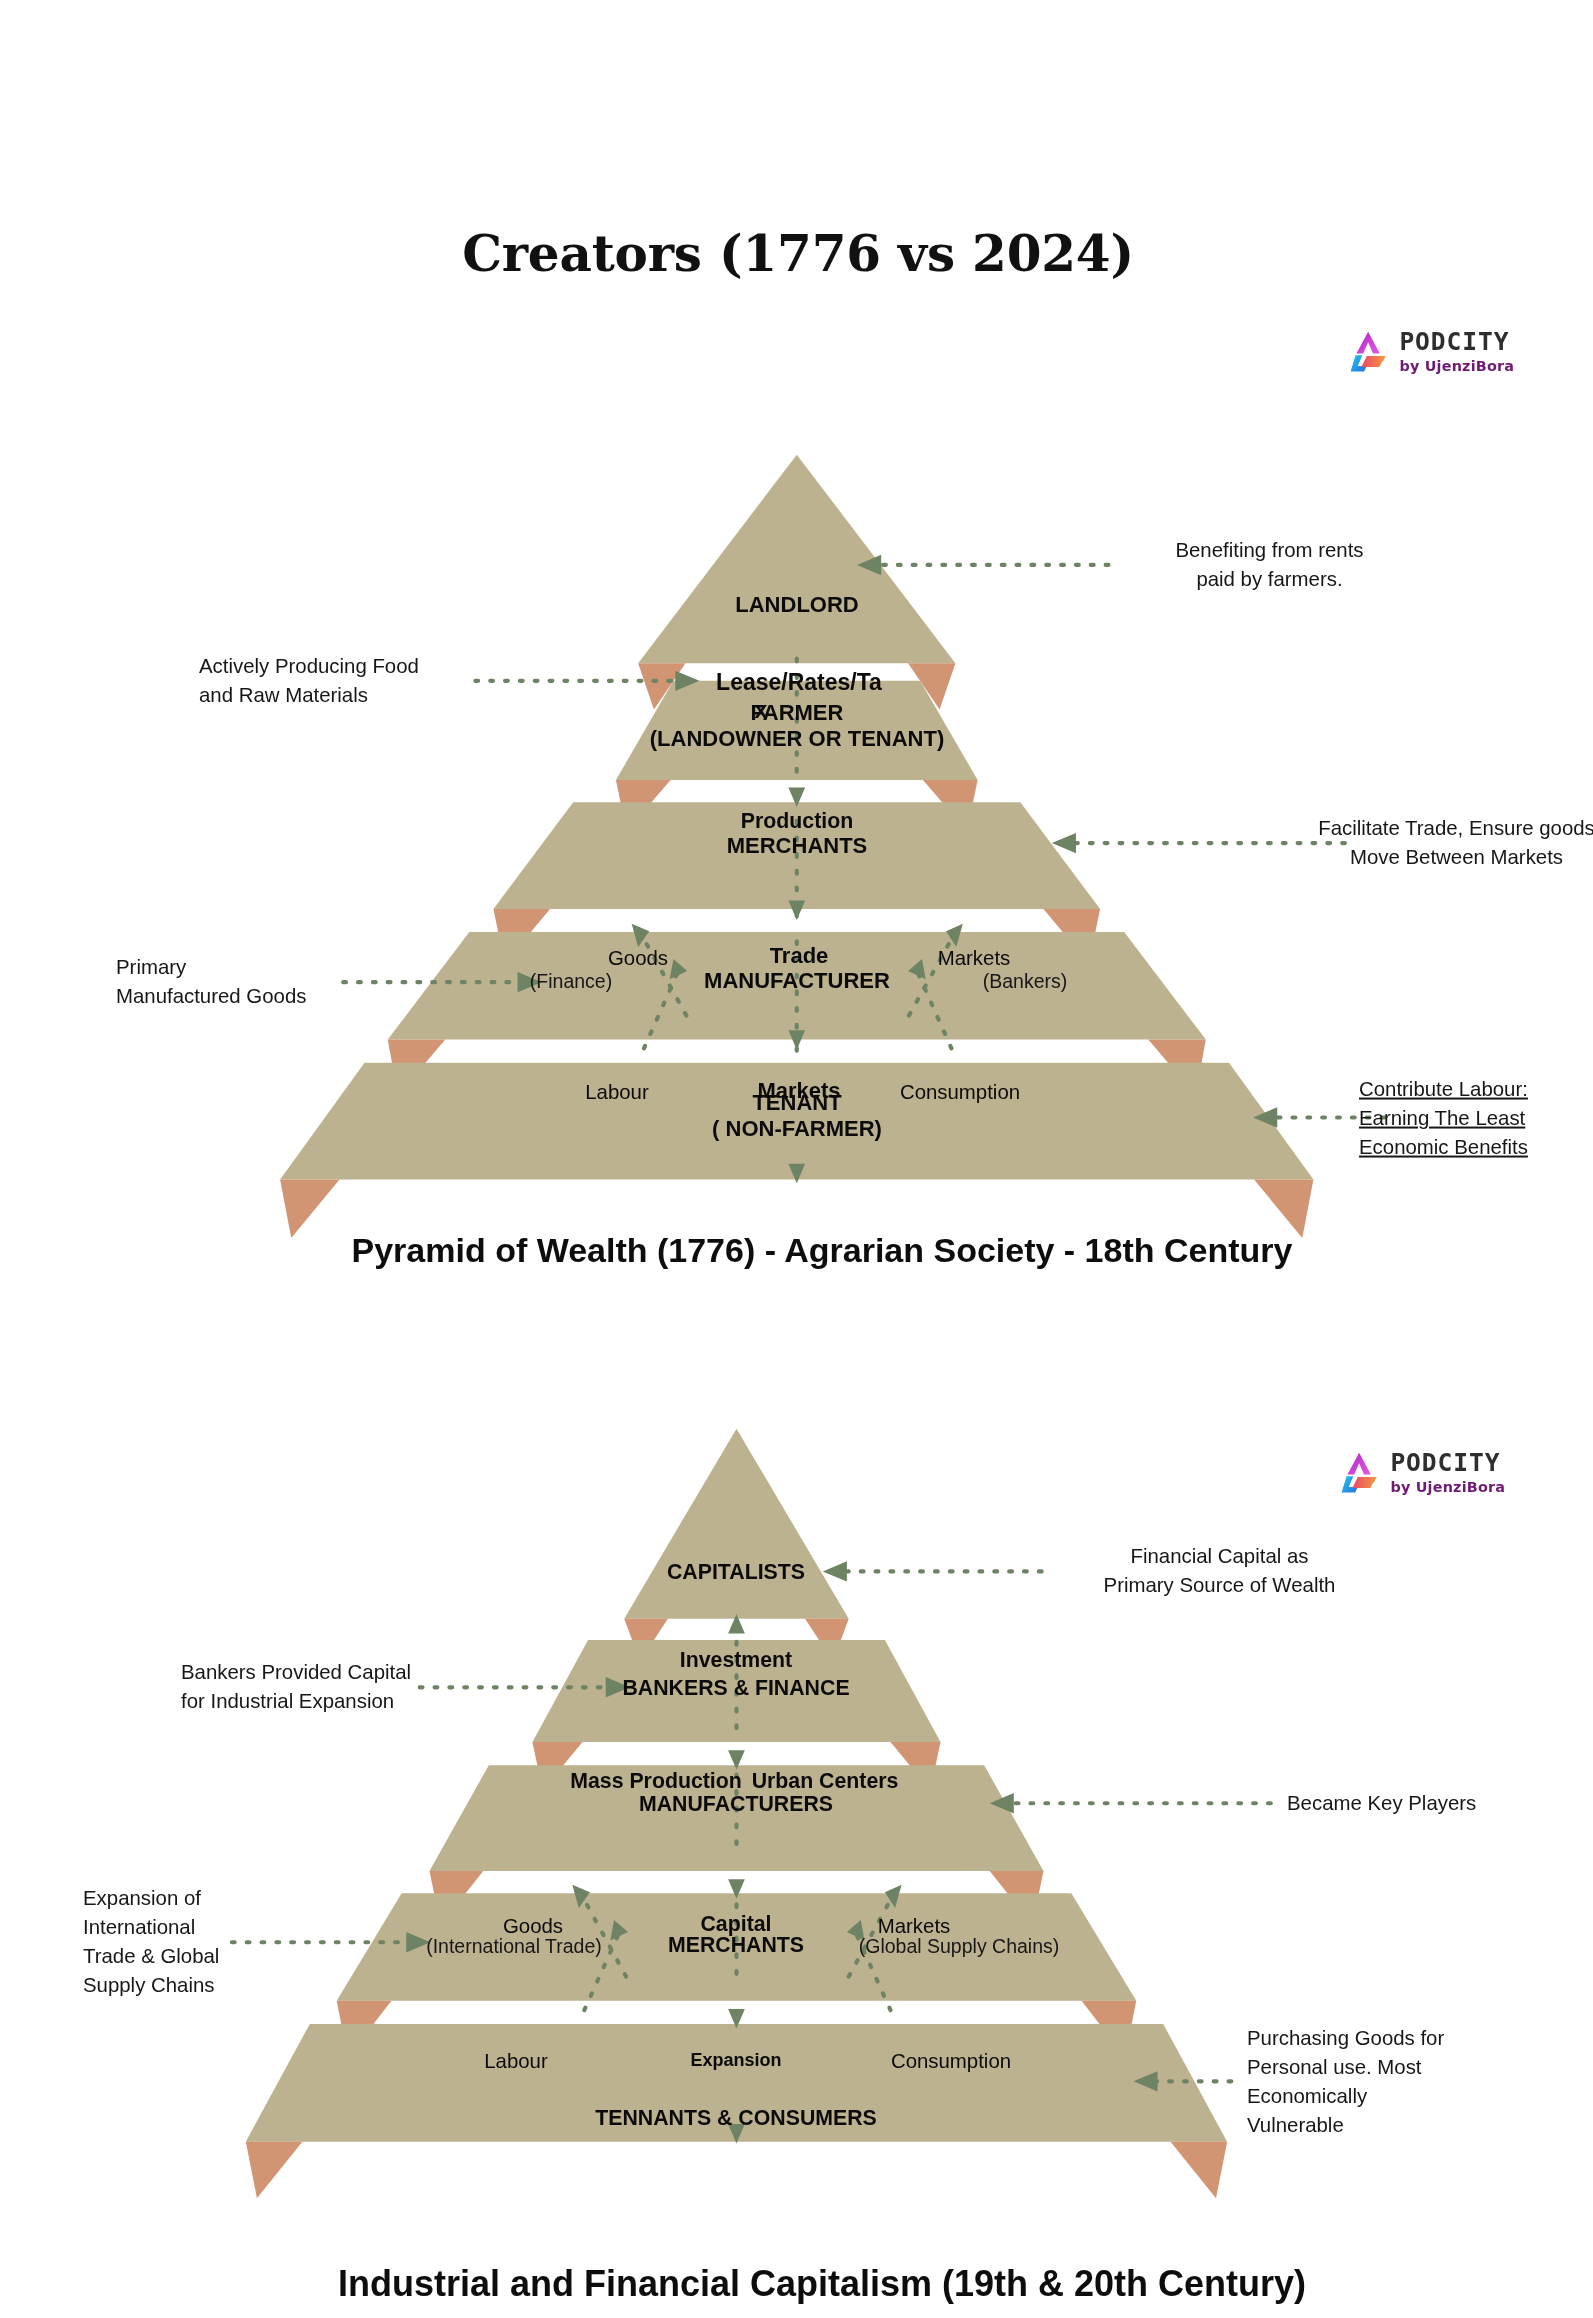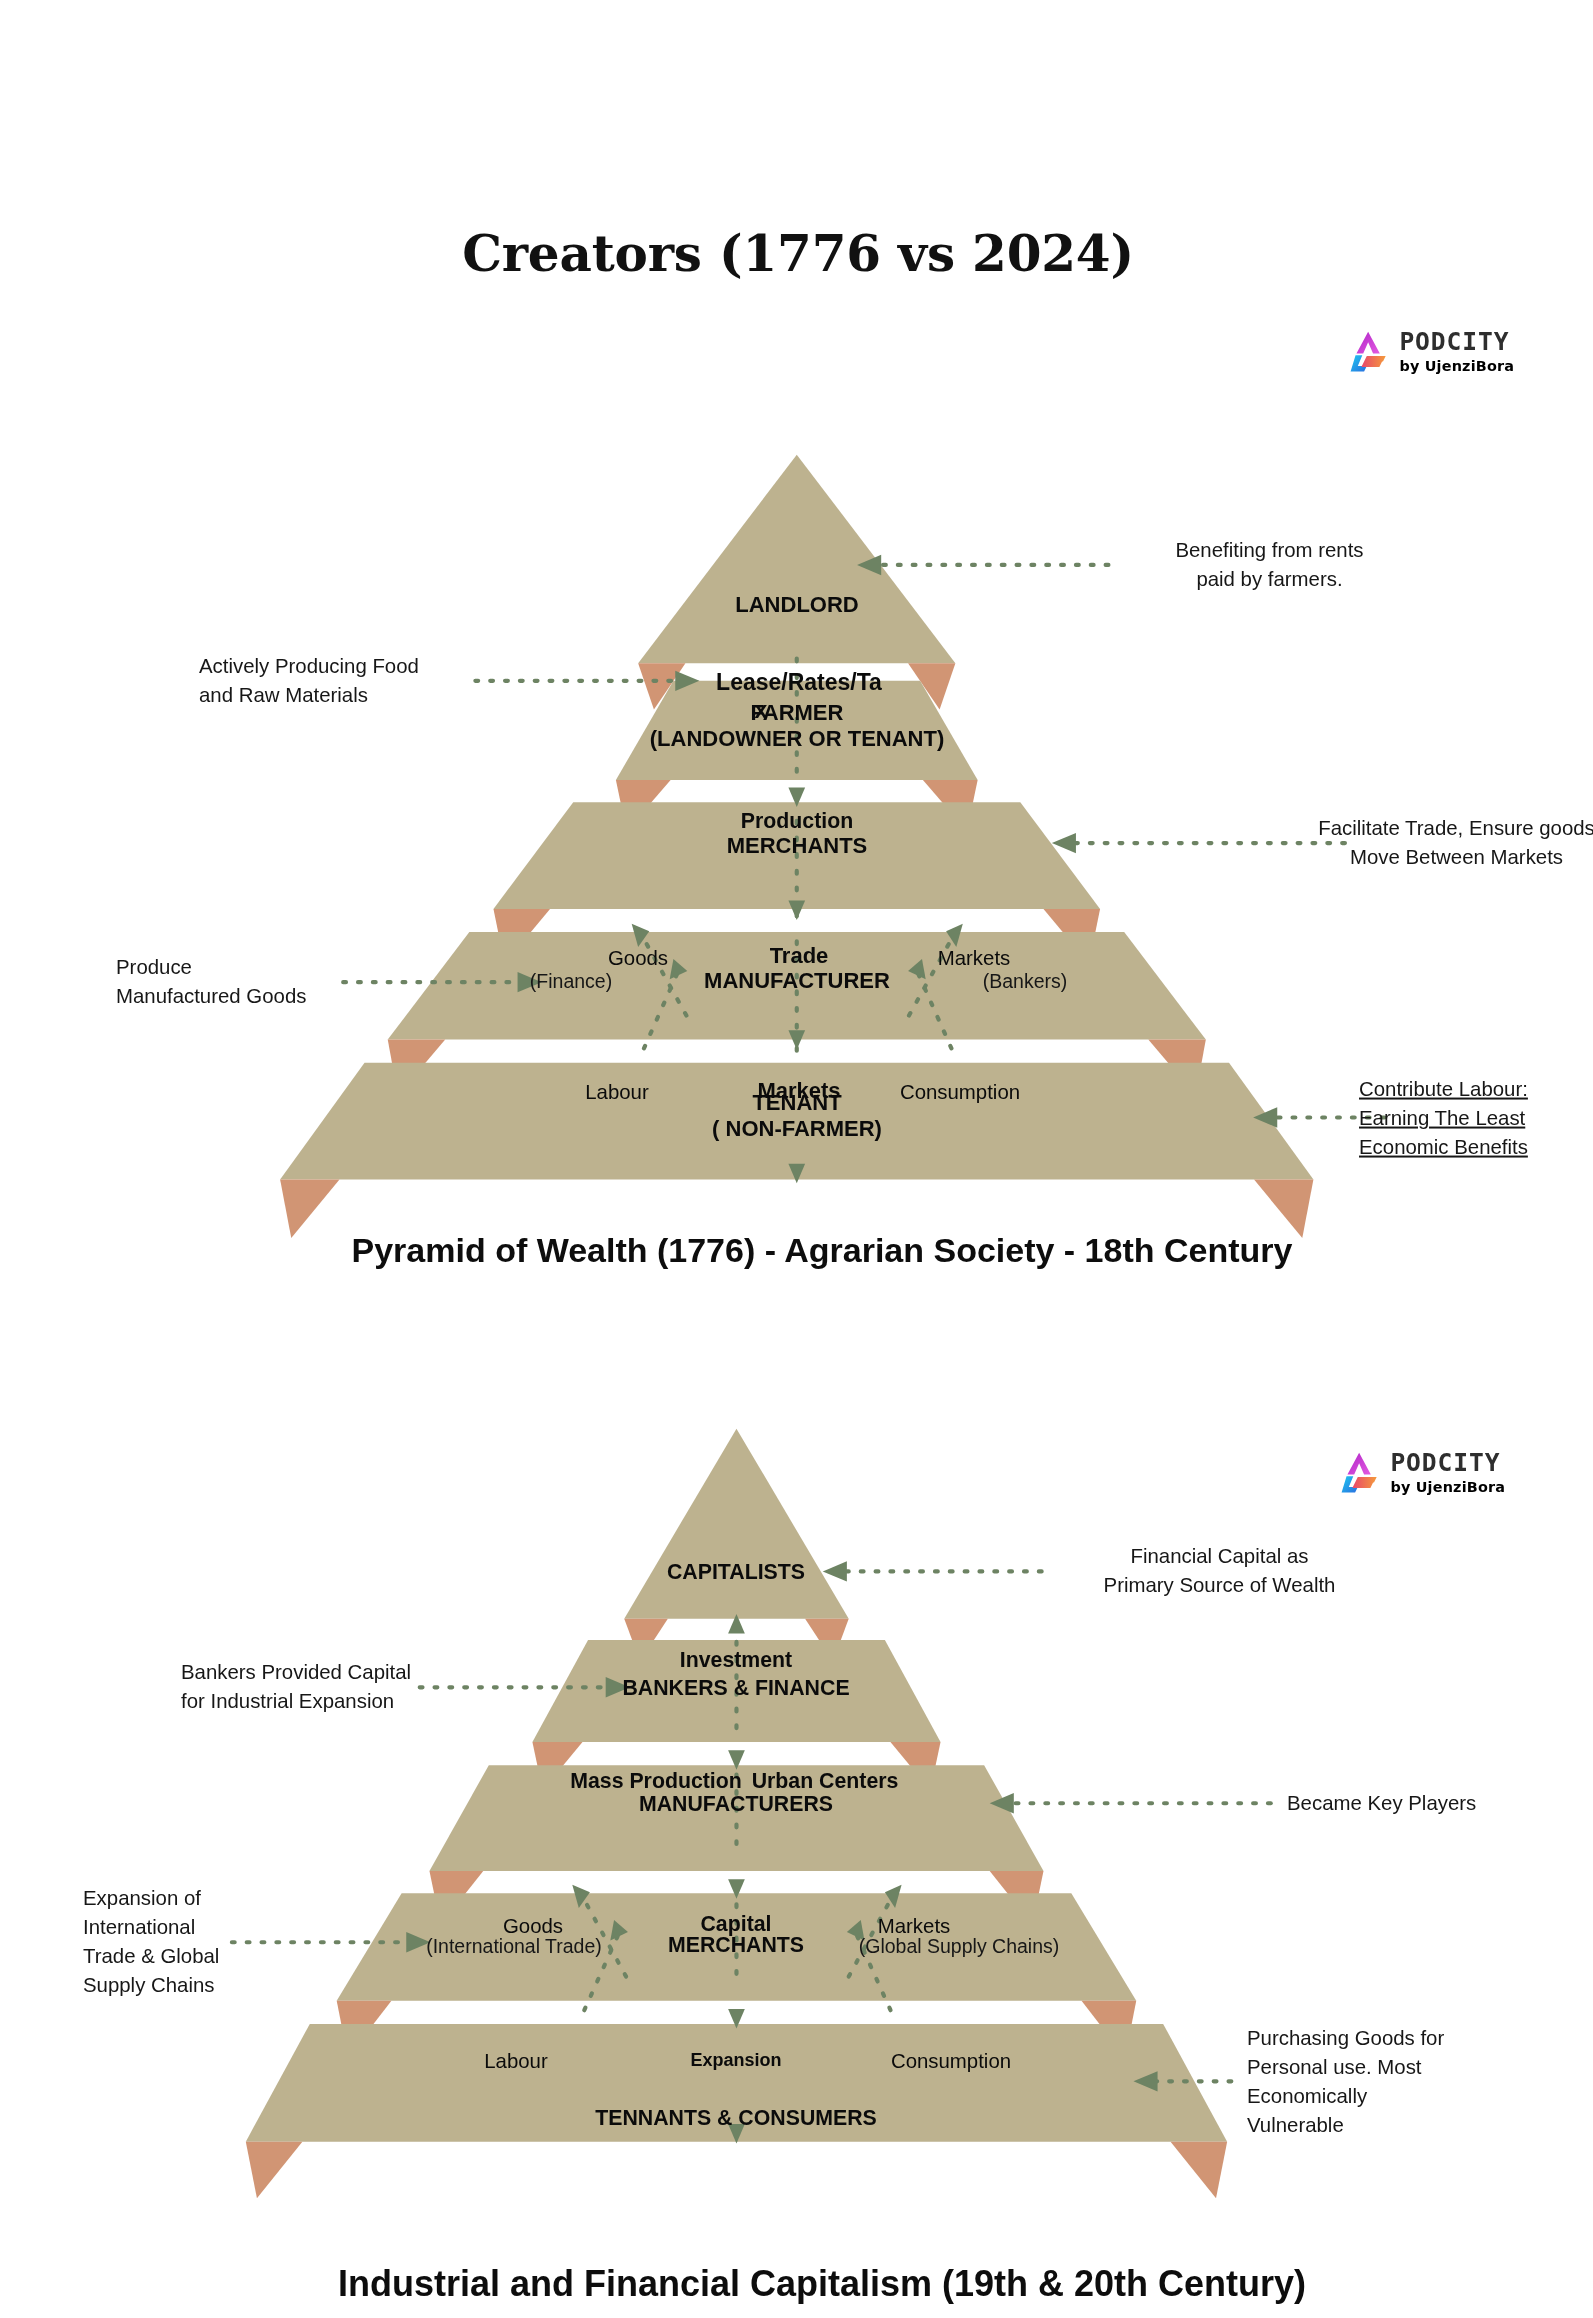--- a/index.html
+++ b/index.html
@@ -43,21 +43,21 @@
     font-weight: 700;
     font-size: 24.6px;
     letter-spacing: 0.9px;
     color: #2e2e2e;
   }
   .brand-sub {
     font-family: "DejaVu Sans", "Liberation Sans", sans-serif;
     font-weight: 700;
     font-size: 14.4px;
     letter-spacing: 0.2px;
-    color: #000000;
+    color: #701a75;
     margin-top: 4.2px;
     text-align: right;
   }
   #brand-top { left: 1347px; top: 330px; }
   #brand-bottom { left: 1338px; top: 1451px; }
 
   
   .stage { position: absolute; }
   #stage-1 { left: 0px;  top: 450px;  width: 1594px; height: 788px; }
   #stage-2 { left: 0px;  top: 1424px; width: 1594px; height: 802px; }
@@ -261,21 +261,21 @@
     <div class="flow-label" style="left:799px; top:641px; font-size:22px;">Markets</div>
     <div class="flow-label plain" style="left:617px; top:642px; font-size:20.4px;">Labour</div>
     <div class="flow-label plain" style="left:960px; top:642px; font-size:20.4px;">Consumption</div>
 
     <div class="annot right" style="left:1121px; top:115px; font-size:20.4px; width:297px; text-align:center;">Benefiting from rents
 paid by farmers.</div>
     <div class="annot left" style="left:199px; top:231px; font-size:20.4px; width:278px; text-align:left;">Actively Producing Food
 and Raw Materials</div>
     <div class="annot right" style="left:1308px; top:393px; font-size:20.4px; width:297px; text-align:center;">Facilitate Trade, Ensure goods
 Move Between Markets</div>
-    <div class="annot left" style="left:116px; top:532px; font-size:20.4px; width:232px; text-align:left;">Produce
+    <div class="annot left" style="left:116px; top:532px; font-size:20.4px; width:232px; text-align:left;">Primary
 Manufactured Goods</div>
     <div class="annot right" style="left:1359px; top:668px; font-size:20.4px; width:209px; text-align:left;text-decoration:underline;">Contribute Labour:
 Earning The Least
 Economic Benefits</div>
   </div>
 
   <div class="caption" id="caption-1">Pyramid of Wealth (1776) - Agrarian Society - 18th Century</div>
 
   <div class="brand" id="brand-bottom">
     <span class="brand-mark">

